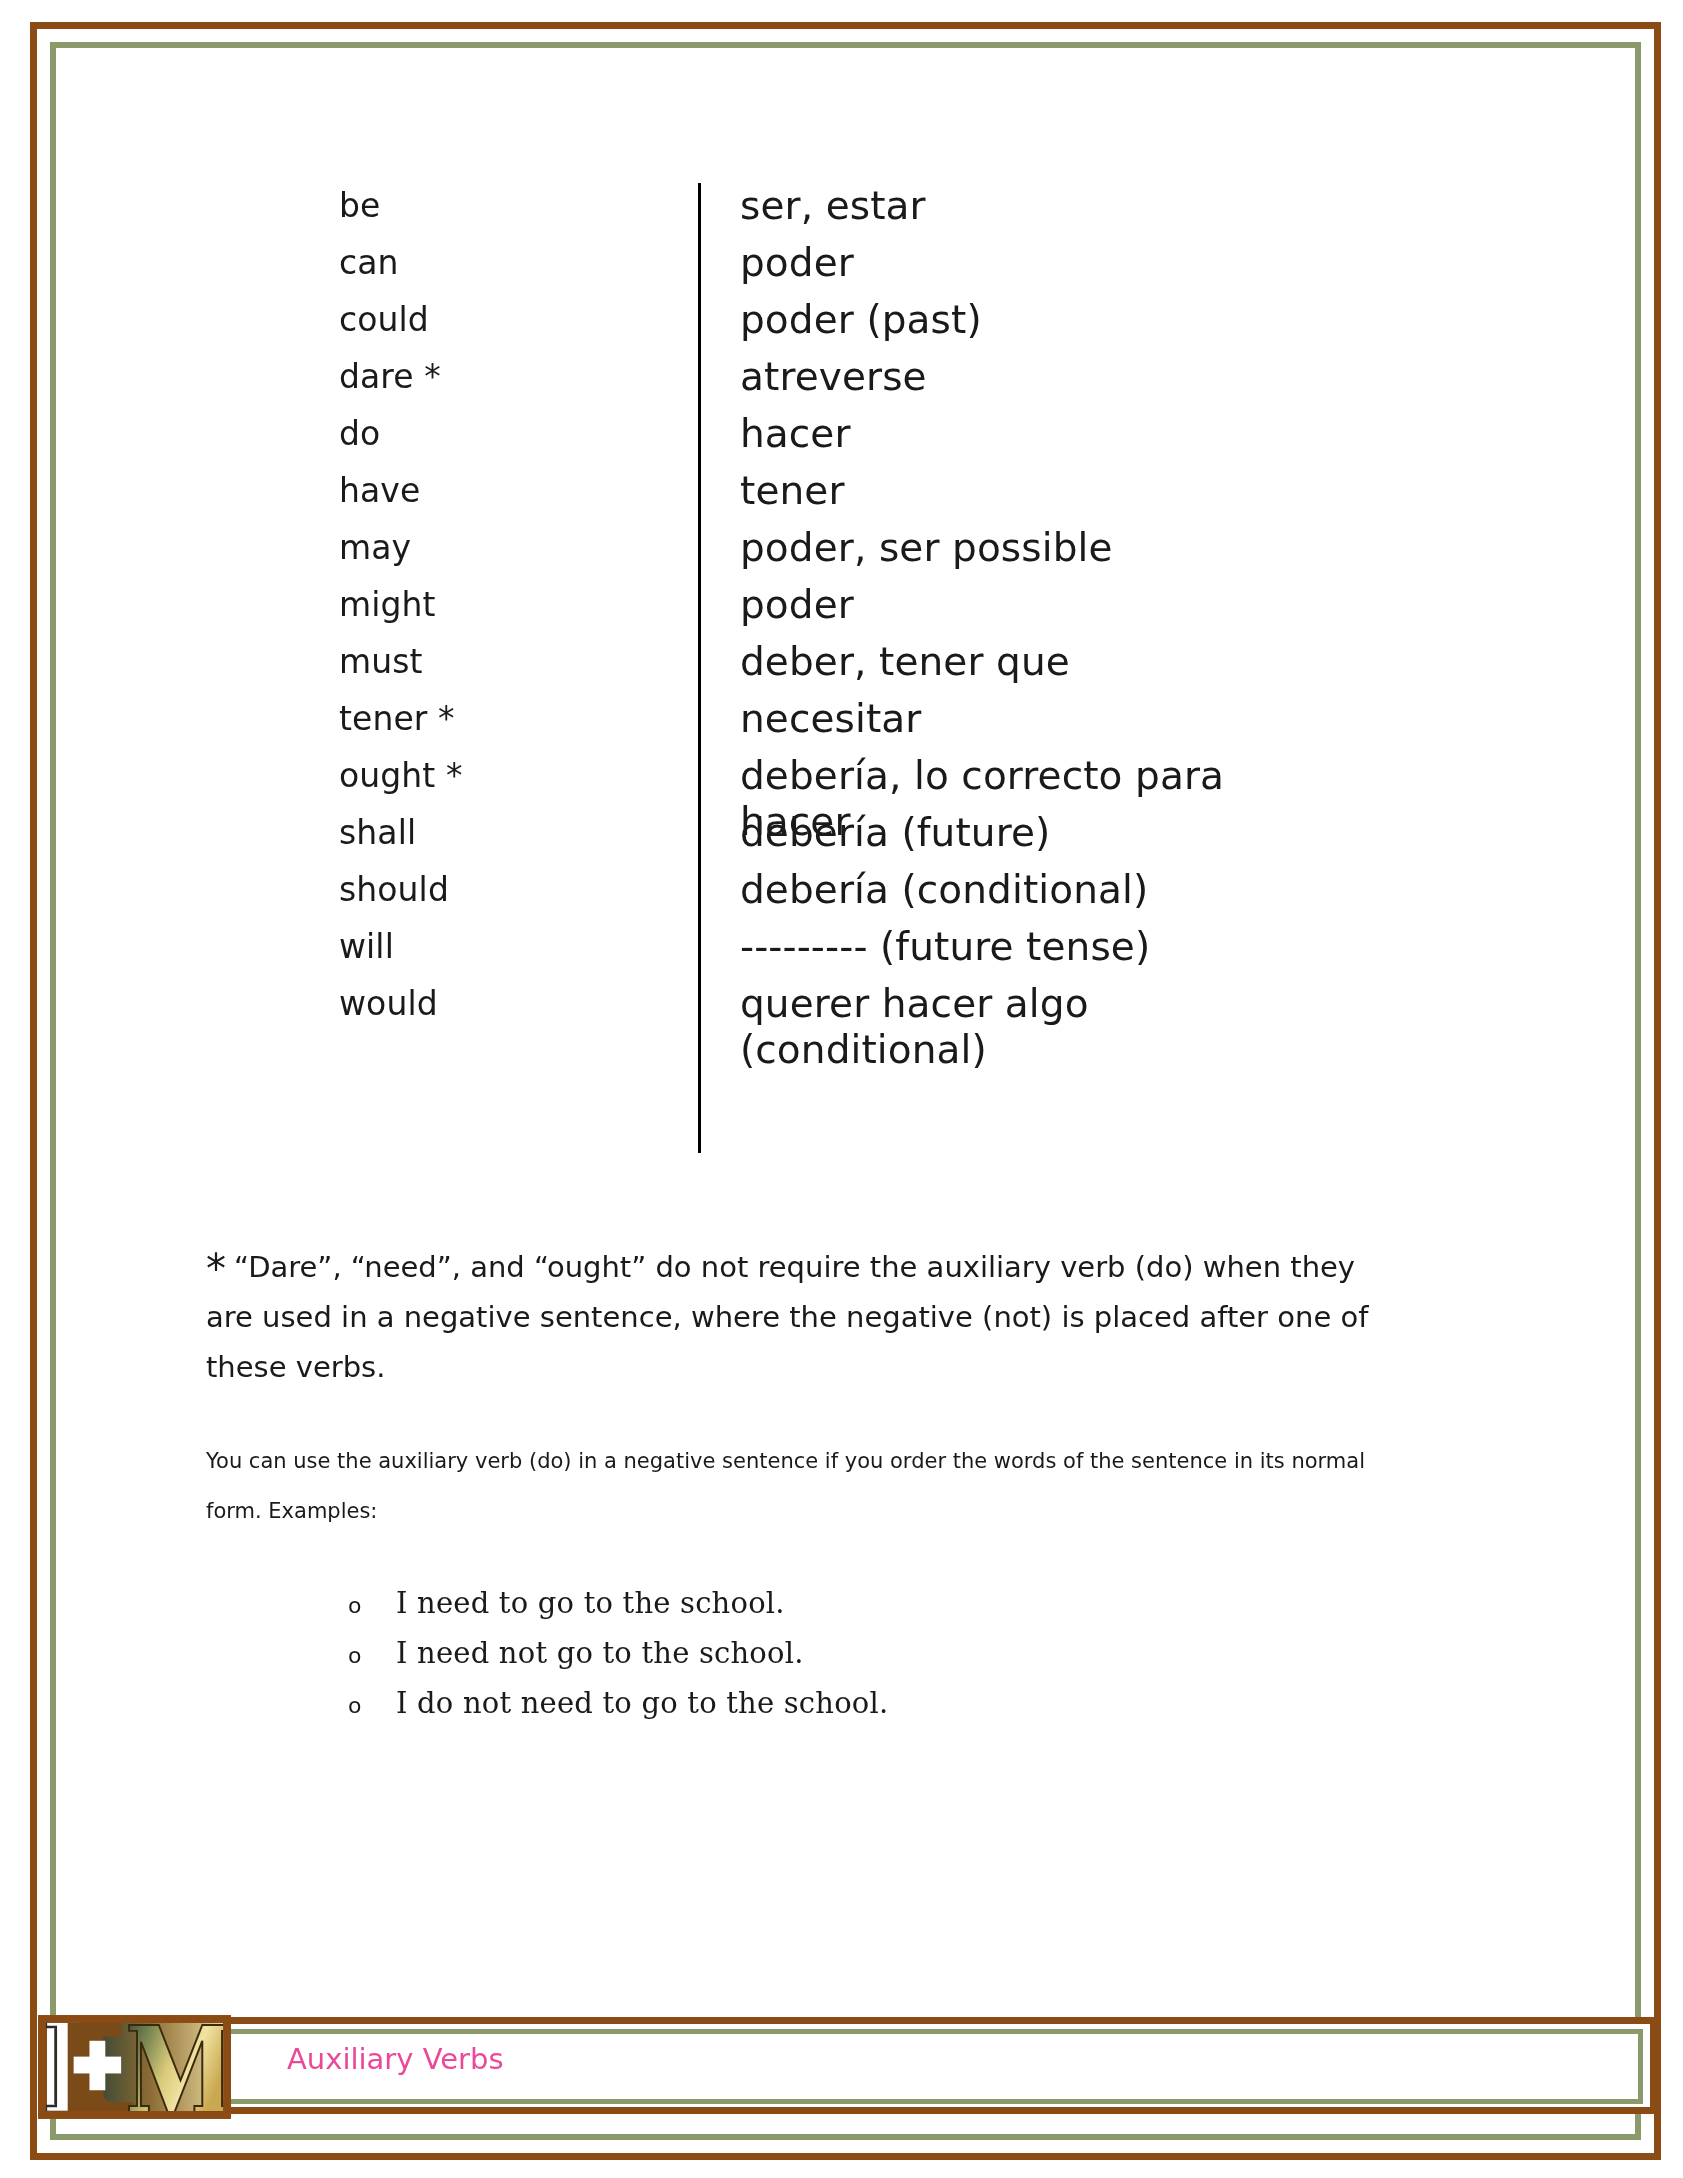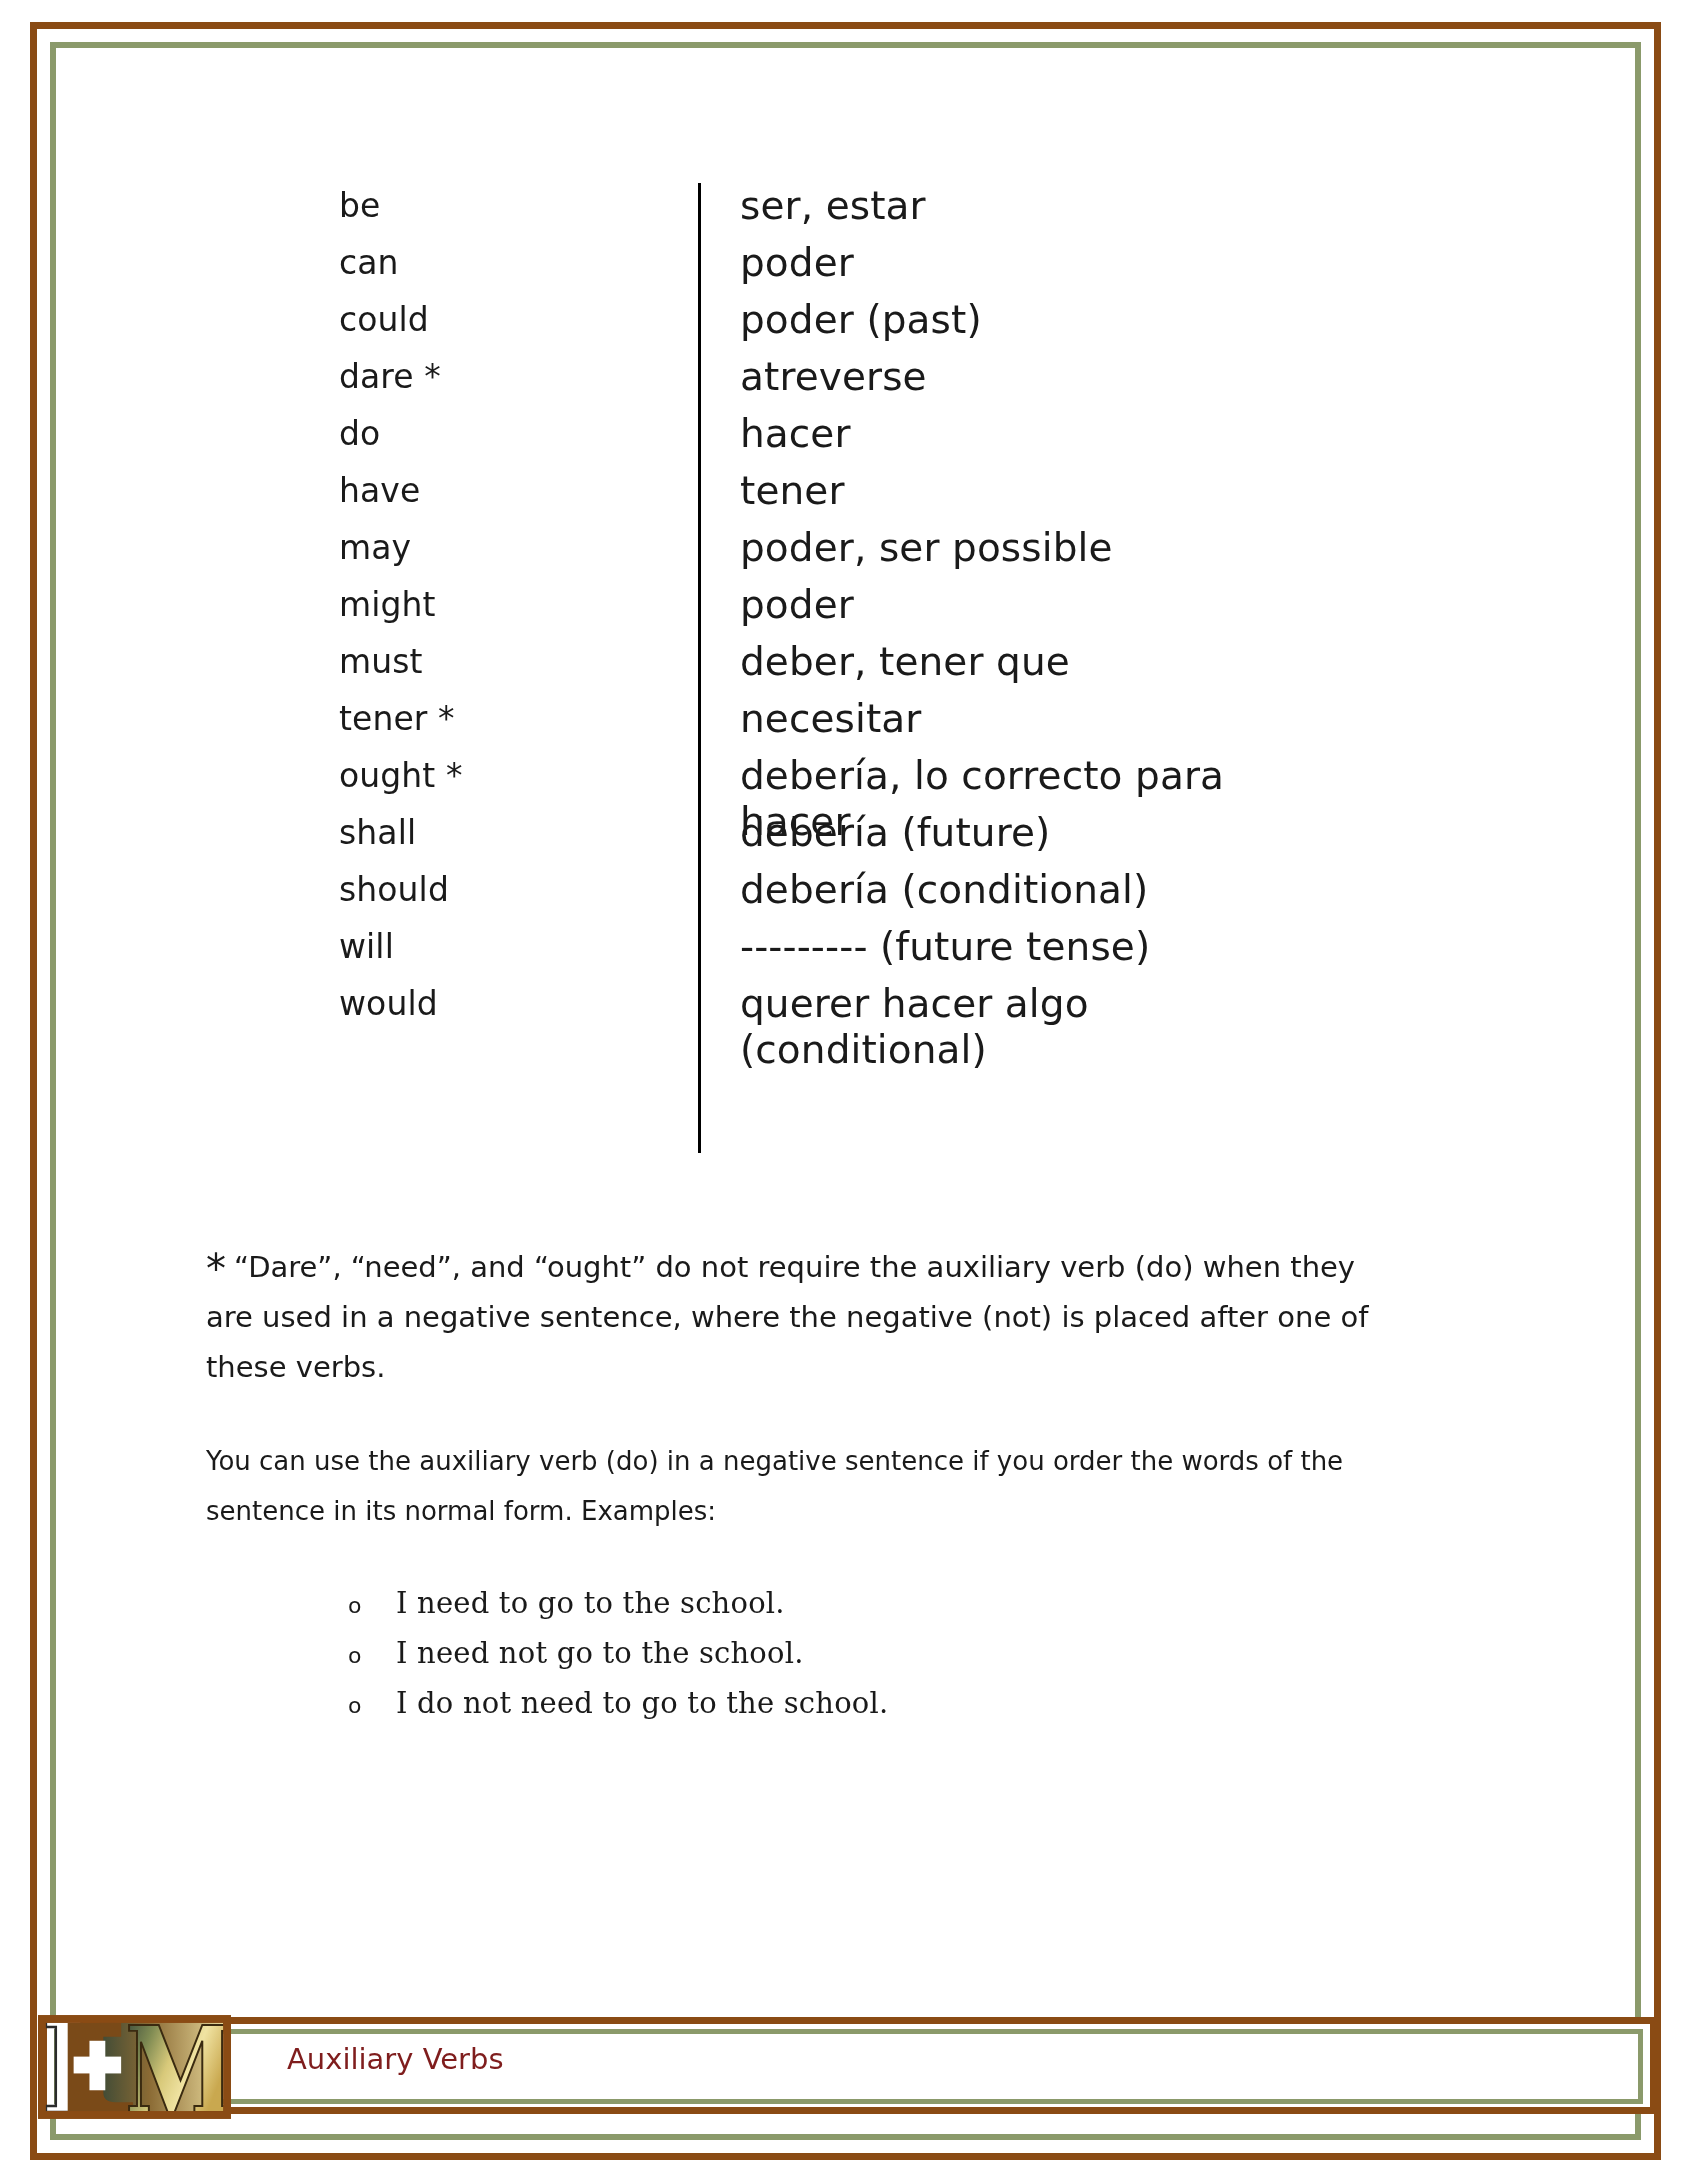--- a/index.html
+++ b/index.html
@@ -95,21 +95,21 @@
     text-align: left;
   }
   .footnote-star {
     font-size: 40px;
     line-height: 0;
     position: relative;
     top: 6px;
     margin-right: 8px;
   }
   .para {
-    font-size: 26px;
+    font-size: 21px;
     line-height: 50px;
     margin: 0;
   }
 
   
   .examples {
     position: absolute;
     left: 348px;
     top: 1574px;
     width: 891px;
@@ -157,21 +157,21 @@
     right: 14px;
     bottom: 10px;
     border: 5px solid #8b9a6b;
     background: #ffffff;
   }
   .footer-title {
     position: absolute;
     left: 287px;
     top: 2042px;
     font-size: 29px;
-    color: #7f1d1d;
+    color: #ec4899;
   }
 
   
   .logo {
     position: absolute;
     left: 38px;
     top: 2015px;
     width: 193px;
     height: 104px;
     overflow: visible;

